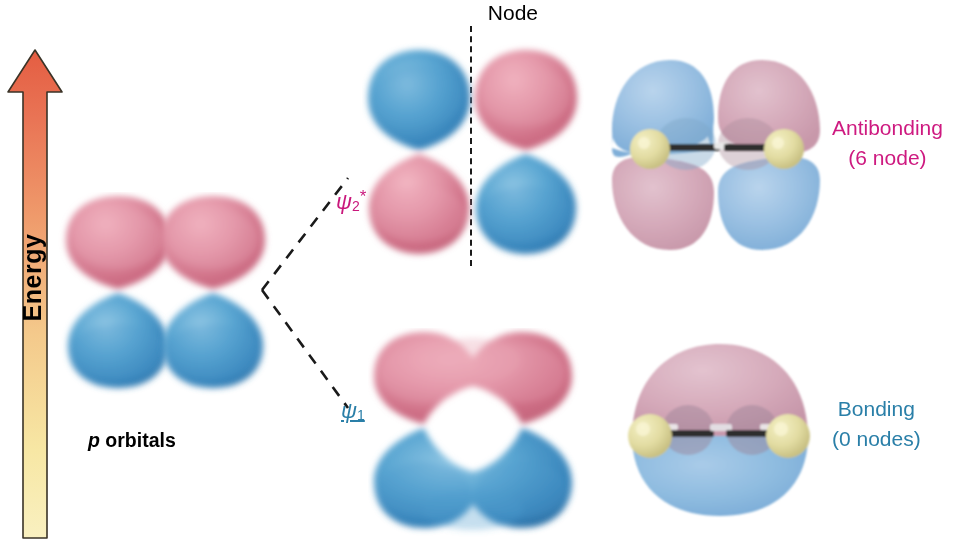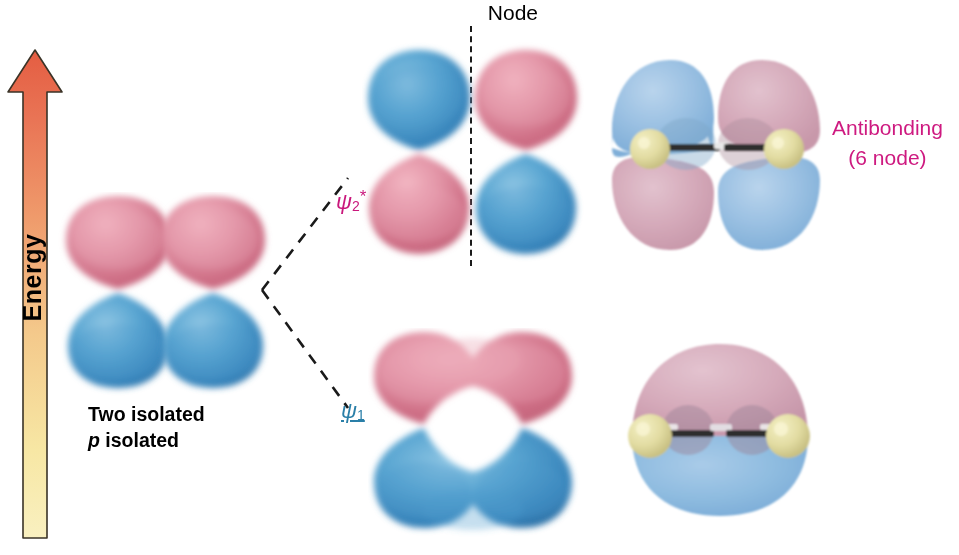--- a/index.html
+++ b/index.html
@@ -102,22 +102,22 @@
       <g filter="url(#sfA)" transform="translate(95,0)">
         <path d="M60 97 C 60 97, 8 86, 8 48 C 8 18, 32 4, 60 4 C 88 4, 112 18, 112 48 C 112 86, 60 97, 60 97 Z" fill="url(#pkA)"></path>
         <ellipse cx="60" cy="47" rx="46" ry="30" fill="#E8A3B3" opacity=".30"></ellipse>
         <path d="M60 101 C 60 101, 10 116, 10 154 C 10 182, 33 196, 60 196 C 87 196, 110 182, 110 154 C 110 116, 60 101, 60 101 Z" fill="url(#blA)"></path>
         <ellipse cx="60" cy="160" rx="48" ry="28" fill="#4E9BCC" opacity=".28"></ellipse>
       </g>
     </svg>
   </div>
 
   <div class="caption" style="left:88px;top:402px;width:215px;">
-    <span>Two isolated</span><br>
-    <span class="ital">p</span><span> isolated</span>
+    <br>
+    <span class="ital">p</span><span> orbitals</span>
   </div>
 
   <div class="sv" style="left:250px;top:160px;">
     <svg width="110" height="260" viewBox="0 0 110 260">
       <path d="M12 130 L 98 18" stroke="#1a1a1a" stroke-width="2.6" stroke-dasharray="11 9" fill="none" stroke-linecap="butt"></path>
       <path d="M12 130 L 98 248" stroke="#1a1a1a" stroke-width="2.6" stroke-dasharray="11 9" fill="none" stroke-linecap="butt"></path>
     </svg>
   </div>
 
   <div class="psi psi-anti">
@@ -310,14 +310,18 @@
         <circle cx="163" cy="93" r="7" fill="#FAF6D4" opacity=".75"></circle>
       </g>
     </svg>
   </div>
 
   <div class="side-label lbl-anti">
     <span>Antibonding</span><br>
     <span>(6 node)</span>
   </div>
 
+  <div class="side-label lbl-bond">
+    <span>Bonding</span><br>
+    <span>(0 nodes)</span>
+  </div>
 
 </div>
 
 </body></html>

